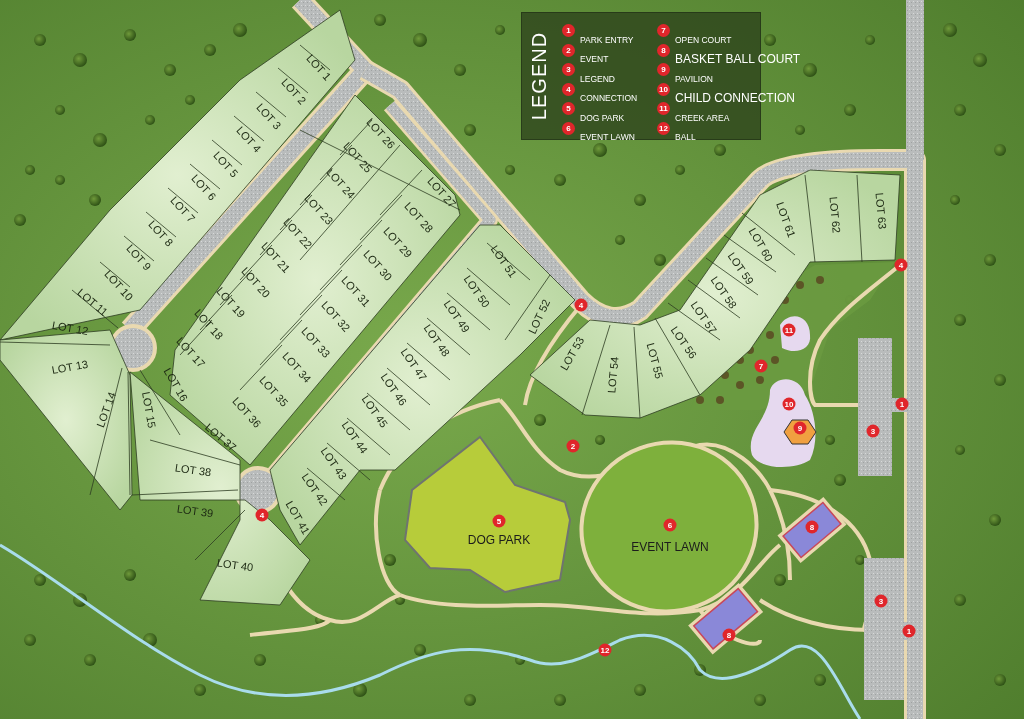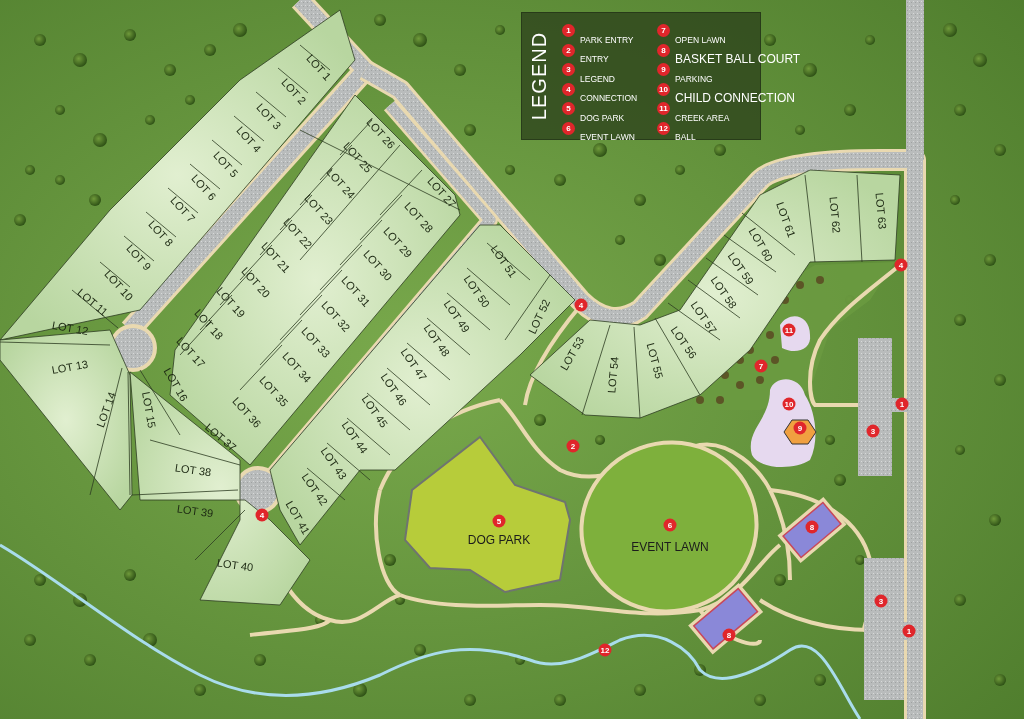--- a/index.html
+++ b/index.html
@@ -405,21 +405,21 @@
   <div class="legend-title">
       <span>LEGEND</span>
     </div>
   <div class="legend-col" style="left:40px;">
     <div class="legend-item">
         <span class="legend-num">1</span>
         <span class="legend-label">PARK ENTRY</span>
       </div>
     <div class="legend-item">
         <span class="legend-num">2</span>
-        <span class="legend-label">ENTRY</span>
+        <span class="legend-label">EVENT</span>
       </div>
     <div class="legend-item">
         <span class="legend-num">3</span>
         <span class="legend-label">LEGEND</span>
       </div>
     <div class="legend-item">
         <span class="legend-num">4</span>
         <span class="legend-label">CONNECTION</span>
       </div>
     <div class="legend-item">
@@ -427,29 +427,29 @@
         <span class="legend-label">DOG PARK</span>
       </div>
     <div class="legend-item">
         <span class="legend-num">6</span>
         <span class="legend-label">EVENT LAWN</span>
       </div>
   </div>
   <div class="legend-col" style="left:135px;">
     <div class="legend-item">
         <span class="legend-num">7</span>
-        <span class="legend-label">OPEN LAWN</span>
+        <span class="legend-label">OPEN COURT</span>
       </div>
     <div class="legend-item">
         <span class="legend-num">8</span>
         <span class="legend-label small">BASKET BALL COURT</span>
       </div>
     <div class="legend-item">
         <span class="legend-num">9</span>
-        <span class="legend-label">PARKING</span>
+        <span class="legend-label">PAVILION</span>
       </div>
     <div class="legend-item">
         <span class="legend-num">10</span>
         <span class="legend-label small">CHILD CONNECTION</span>
       </div>
     <div class="legend-item">
         <span class="legend-num">11</span>
         <span class="legend-label">CREEK  AREA</span>
       </div>
     <div class="legend-item">

